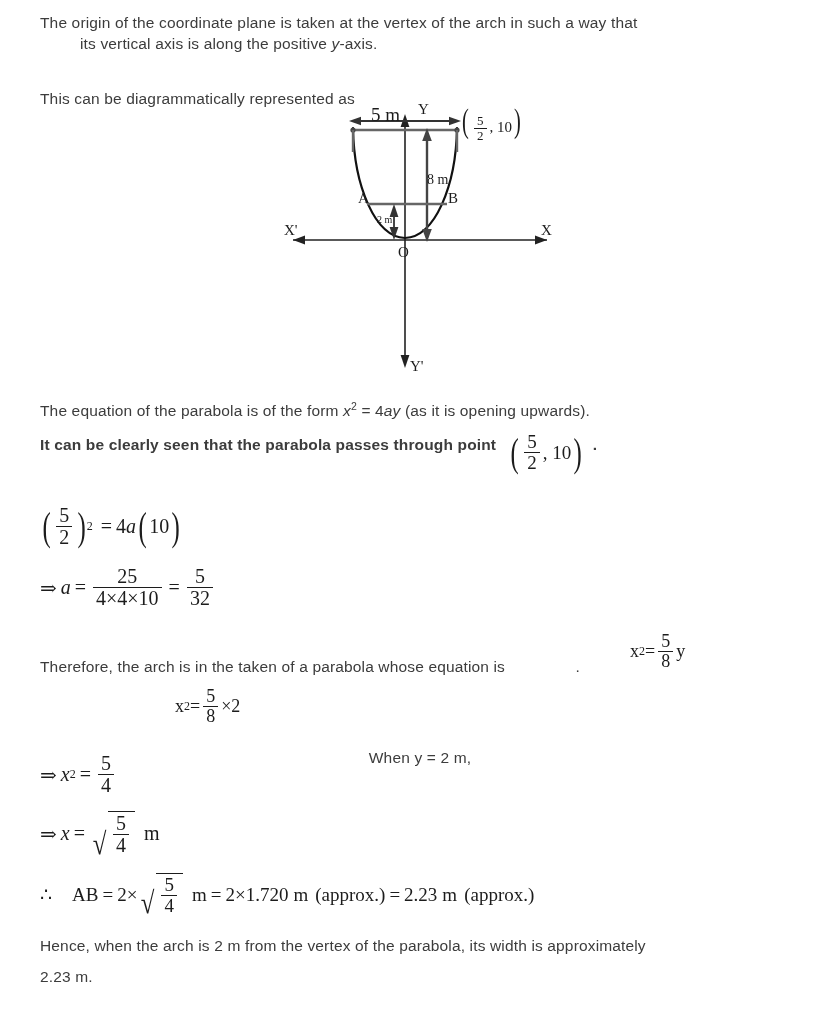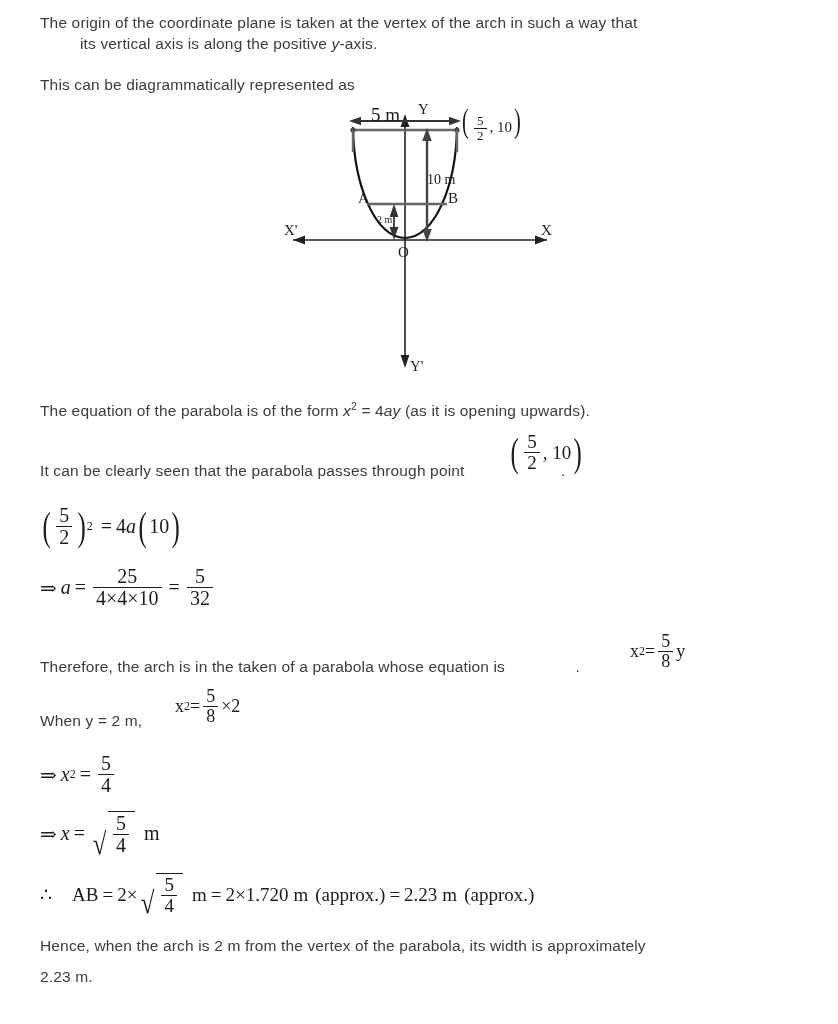--- a/index.html
+++ b/index.html
@@ -116,21 +116,21 @@
 <div class="page">
 
   <div class="para" style="top:7px;">
     <span>The origin of the coordinate plane is taken at the vertex of the arch in such a way that</span>
   </div>
 
   <div class="para" style="top:28px;margin-left:40px;">
     <span>its vertical axis is along the positive </span><span class="it">y</span><span>-axis.</span>
   </div>
 
-  <div class="para" style="top:69px;">
+  <div class="para" style="top:83px;">
     <span>This can be diagrammatically represented as</span>
   </div>
 
   <div class="figure">
     <svg width="290" height="285" viewBox="0 0 290 285">
 
       <g>
         <line x1="18" y1="140" x2="272" y2="140" stroke="#222222" stroke-width="1.6"></line>
         <polygon points="18,140 30,135.6 30,144.4" fill="#222222"></polygon>
         <polygon points="272,140 260,135.6 260,144.4" fill="#222222"></polygon>
@@ -179,37 +179,37 @@
 
     
     <span class="fig-label" style="left:96px; top:4px; font-size:19px;">5 m</span>
     <span class="fig-label" style="left:143px; top:1px; font-size:15px;">Y</span>
     <span class="fig-label" style="left:135px; top:258px; font-size:15px;">Y'</span>
     <span class="fig-label" style="left:266px; top:122px; font-size:15px;">X</span>
     <span class="fig-label" style="left:9px; top:122px; font-size:15px;">X'</span>
     <span class="fig-label" style="left:123px; top:144px; font-size:15px;">O</span>
     <span class="fig-label" style="left:83px; top:90px; font-size:15px;">A</span>
     <span class="fig-label" style="left:173px; top:90px; font-size:15px;">B</span>
-    <span class="fig-label" style="left:152px; top:72px; font-size:14px;">10 m</span>
+    <span class="fig-label" style="left:152px; top:72px; font-size:14px;">8 m</span>
     <span class="fig-label" style="left:102px; top:114px; font-size:10px;">2 m</span>
 
     
     <div class="fig-label" style="left:185px; top:12px; font-size:15px;">
       <span class="paren sm">(</span><span class="frac" style="font-size:13px;">
           <span class="num">5</span>
           <span class="den">2</span>
         </span><span>,&nbsp;</span><span>10</span><span class="paren sm">)</span>
     </div>
   </div>
 
   <div class="para" style="top:391px;">
     <span>The equation of the parabola is of the form </span><span class="it">x</span><span class="sup">2</span><span> = 4</span><span class="it">ay</span><span> (as it is opening upwards).</span>
   </div>
 
-  <div class="para" style="top:455px;">
+  <div class="para" style="top:429px;font-weight:bold;">
     <span>It can be clearly seen that the parabola passes through point</span>
     <span style="display:inline-block; width:92px;"></span><span>.</span>
   </div>
   <div class="inline-math" style="left:508px; top:432px; font-size:19px;">
     <span class="paren">(</span>
       <span class="frac">
         <span class="num">5</span>
         <span class="den">2</span>
       </span>
       <span>,&nbsp;</span>
@@ -256,21 +256,21 @@
     <span class="mi">x</span>
       <span class="expo" style="font-style:normal;">2</span>
     <span class="op">=</span>
     <span class="frac">
         <span class="num">5</span>
         <span class="den">8</span>
       </span>
     <span class="mi">y</span>
   </div>
 
-  <div class="para" style="top:705px;">
+  <div class="para" style="top:742px;text-align:center;">
     <span>When y = 2 m,</span>
   </div>
   <div class="inline-math" style="left:175px; top:687px; font-size:18px;">
     <span class="mi">x</span>
       <span class="expo" style="font-style:normal;">2</span>
     <span class="op">=</span>
     <span class="frac">
         <span class="num">5</span>
         <span class="den">8</span>
       </span>

